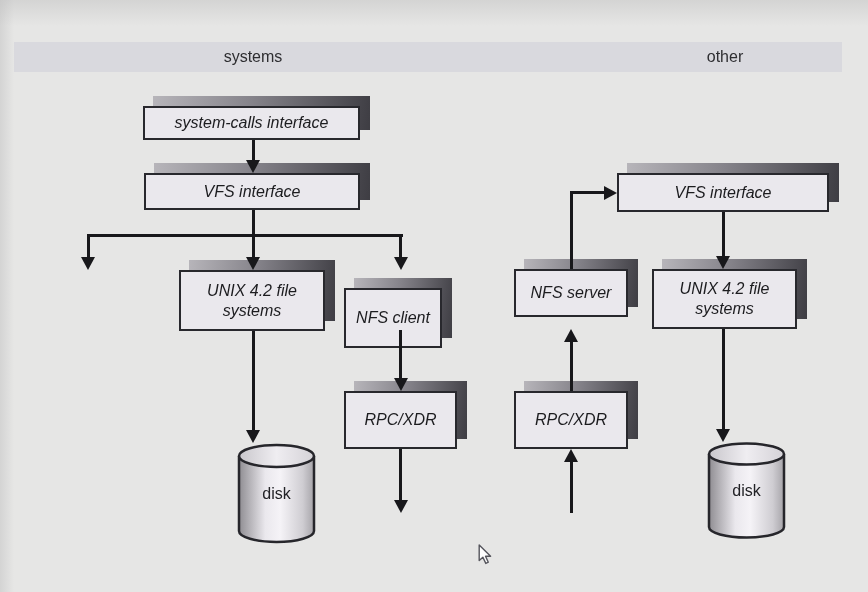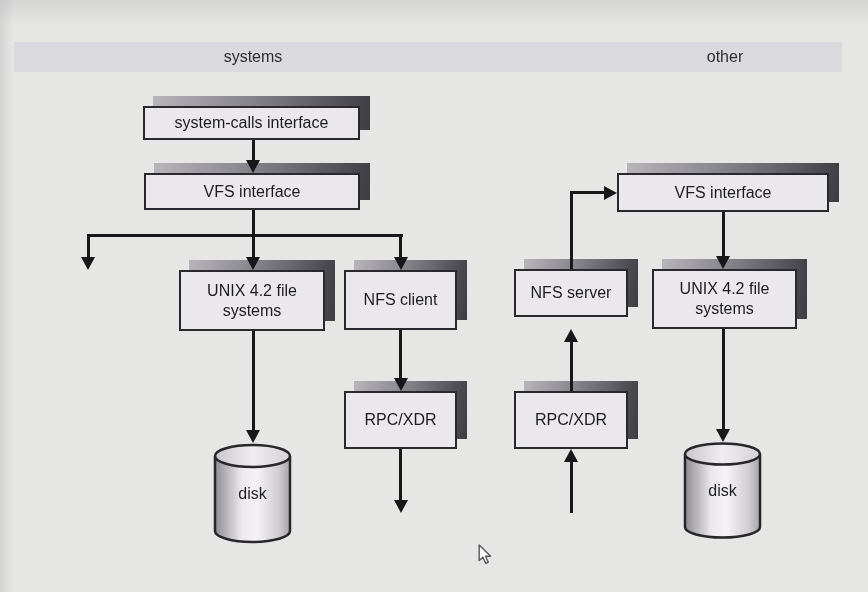--- a/index.html
+++ b/index.html
@@ -11,41 +11,41 @@
       linear-gradient(90deg, rgba(185,185,185,.40) 0px, rgba(229,229,228,0) 14px),
       #e6e6e5;
   }
   
   .band{position:absolute;left:14px;top:42px;width:828px;height:30px;background:#d9d9de;}
   .band-label{
     position:absolute;top:50%;transform:translate(-50%,-50%);
     font-size:16px;color:#2e2e31;white-space:nowrap;
   }
   
-  .node{position:absolute;}
+  .node{position:absolute;font-style:italic;}
   .node .shadow{
     position:absolute;left:10px;top:-10px;width:100%;height:100%;
     background:linear-gradient(97deg,#b7b5ba 0%,#85838a 45%,#3e3d43 100%);
   }
   .node .box{
     position:absolute;inset:0;background:#eae8ed;border:2px solid #28282d;
     display:flex;align-items:center;justify-content:center;text-align:center;
     font-size:16px;line-height:1.25;color:#1c1c1f;padding:1px 4px;box-sizing:border-box;
   }
   
   .vline{position:absolute;width:3px;background:#18181b;}
   .hline{position:absolute;height:3px;background:#18181b;}
   .arr-down{position:absolute;width:0;height:0;
     border-left:7px solid transparent;border-right:7px solid transparent;border-top:13px solid #18181b;}
   .arr-up{position:absolute;width:0;height:0;
     border-left:7px solid transparent;border-right:7px solid transparent;border-bottom:13px solid #18181b;}
   .arr-right{position:absolute;width:0;height:0;
     border-top:7px solid transparent;border-bottom:7px solid transparent;border-left:13px solid #18181b;}
   
-  .disk{position:absolute;}
+  .disk{position:absolute;margin-left:24px;}
   .disk-label{
     position:absolute;left:0;width:100%;text-align:center;
     font-size:16px;color:#222226;
   }
   .cursor{position:absolute;}
 </style>
 </head>
 <body>
 
 <div id="canvas">
@@ -70,21 +70,21 @@
   </div>
 
 
   <div class="node" style="left:179px;top:270px;width:146px;height:61px;">
     <div class="shadow"></div>
     <div class="box">
         <span>UNIX 4.2 file systems</span>
       </div>
   </div>
 
-  <div class="node" style="left:344px;top:270px;width:113px;height:60px;">
+  <div class="node" style="left:344px;top:288px;width:98px;height:60px;">
     <div class="shadow"></div>
     <div class="box">
         <span>NFS client</span>
       </div>
   </div>
 
   <div class="node" style="left:344px;top:391px;width:113px;height:58px;">
     <div class="shadow"></div>
     <div class="box">
         <span>RPC/XDR</span>

